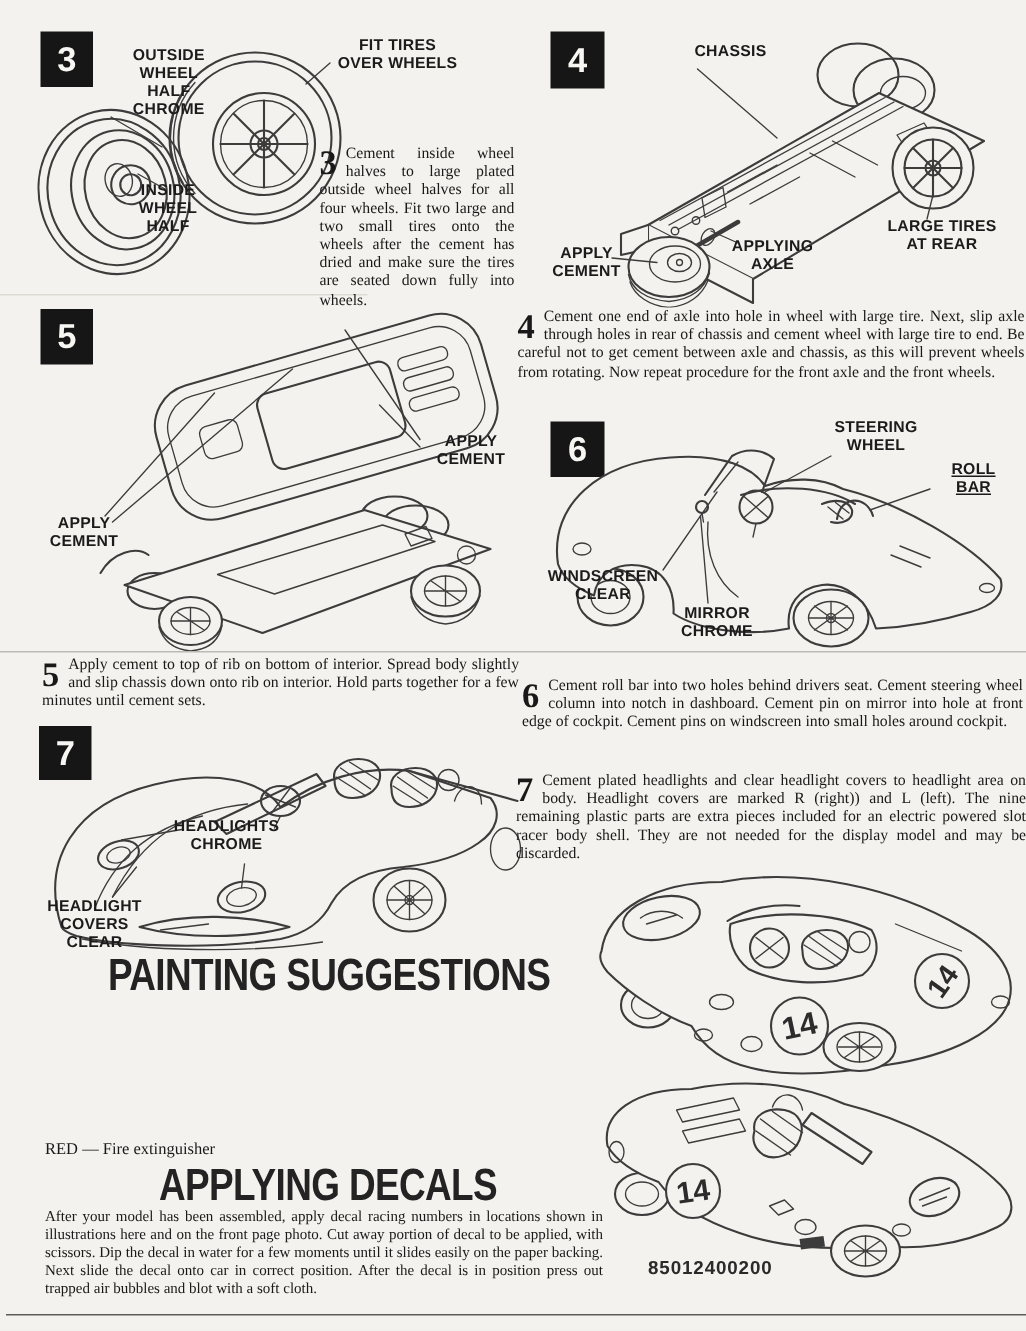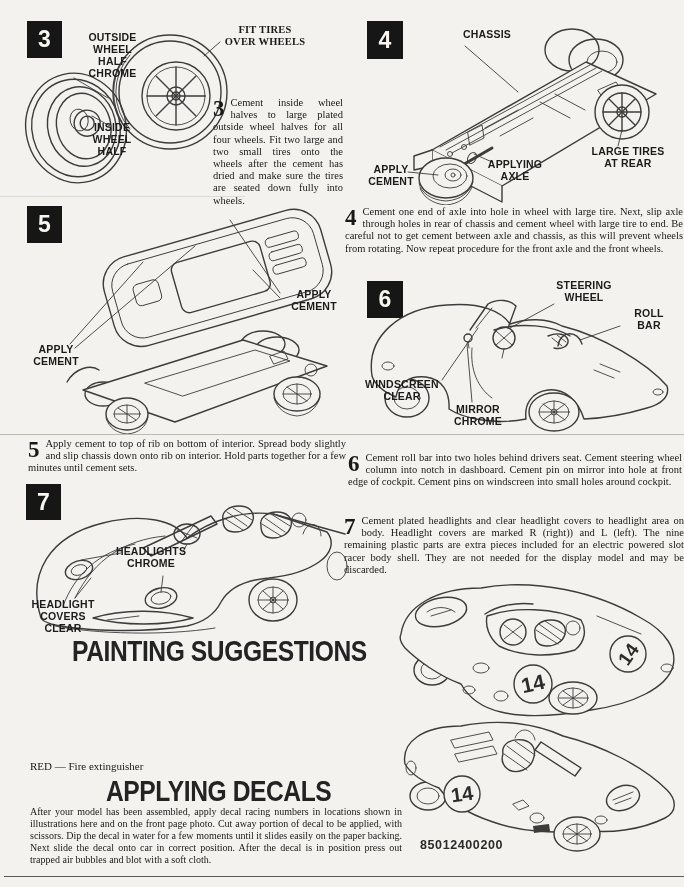--- a/index.html
+++ b/index.html
@@ -71,21 +71,21 @@
 
     <line x1="100" y1="78" x2="66" y2="58" class="thin"></line>
     <line x1="212" y1="22" x2="196" y2="36" class="thin"></line>
     <line x1="102" y1="106" x2="84" y2="96" class="thin"></line>
   </svg>
 
   <div class="lbl" style="left:65px;top:31px;width:95px;">OUTSIDE
 WHEEL
 HALF
 CHROME</div>
-  <div class="lbl" style="left:215px;top:24px;width:100px;font-family:Liberation Serif, serif;">FIT TIRES
+  <div class="lbl" style="left:215px;top:24px;width:100px;">FIT TIRES
 OVER WHEELS</div>
   <div class="lbl" style="left:72px;top:121px;width:80px;">INSIDE
 WHEEL
 HALF</div>
 
   <div class="bodytext" style="left:213px;top:97px;width:130px;">
     <span class="dropnum">3</span><span>Cement inside wheel halves to large plated outside wheel halves for all four wheels. Fit two large and two small tires onto the wheels after the cement has dried and make sure the tires are seated down fully into wheels.</span>
   </div>
 
   <div class="stepbox" style="left:367px;top:21px;width:36px;height:38px;">4</div>
@@ -237,21 +237,21 @@
     <ellipse cx="306" cy="114" rx="5" ry="3" class="thin"></ellipse>
 
     <line x1="202" y1="26" x2="158" y2="50" class="thin"></line>
     <line x1="268" y1="48" x2="228" y2="62" class="thin"></line>
     <line x1="90" y1="102" x2="126" y2="50" class="thin"></line>
     <line x1="120" y1="124" x2="115" y2="66" class="thin"></line>
   </svg>
 
   <div class="lbl" style="left:548px;top:279px;width:72px;">STEERING
 WHEEL</div>
-  <div class="lbl" style="left:624px;top:307px;width:50px;">ROLL
+  <div class="lbl" style="left:624px;top:307px;width:50px;text-decoration:underline;">ROLL
 BAR</div>
   <div class="lbl" style="left:356px;top:378px;width:92px;">WINDSCREEN
 CLEAR</div>
   <div class="lbl" style="left:446px;top:403px;width:64px;">MIRROR
 CHROME</div>
 
   <div class="bodytext" style="left:348px;top:452px;width:334px;">
     <span class="dropnum">6</span><span>Cement roll bar into two holes behind drivers seat. Cement steering wheel column into notch in dashboard. Cement pin on mirror into hole at front edge of cockpit. Cement pins on windscreen into small holes around cockpit.</span>
   </div>
 
@@ -384,15 +384,15 @@
       <g>
         <ellipse cx="238" cy="226" rx="17" ry="12" transform="rotate(-20 238 226)"></ellipse>
         <path d="M 228,228 L 248,220 M 230,232 L 246,226" class="thin"></path>
       </g>
     </g>
   </svg>
 
   <div class="bighead" style="left:106px;top:774px;">APPLYING DECALS</div>
   <div class="bodytext" style="left:30px;top:806px;width:372px;font-size:10px;line-height:12px;">After your model has been assembled, apply decal racing numbers in locations shown in illustrations here and on the front page photo. Cut away portion of decal to be applied, with scissors. Dip the decal in water for a few moments until it slides easily on the paper backing. Next slide the decal onto car in correct position. After the decal is in position press out trapped air bubbles and blot with a soft cloth.</div>
 
-  <div class="partnum" style="left:420px;top:838px;">85012400200</div>
+  <div class="partnum" style="left:432px;top:838px;">85012400200</div>
 
 </div>
 
 </body></html>

